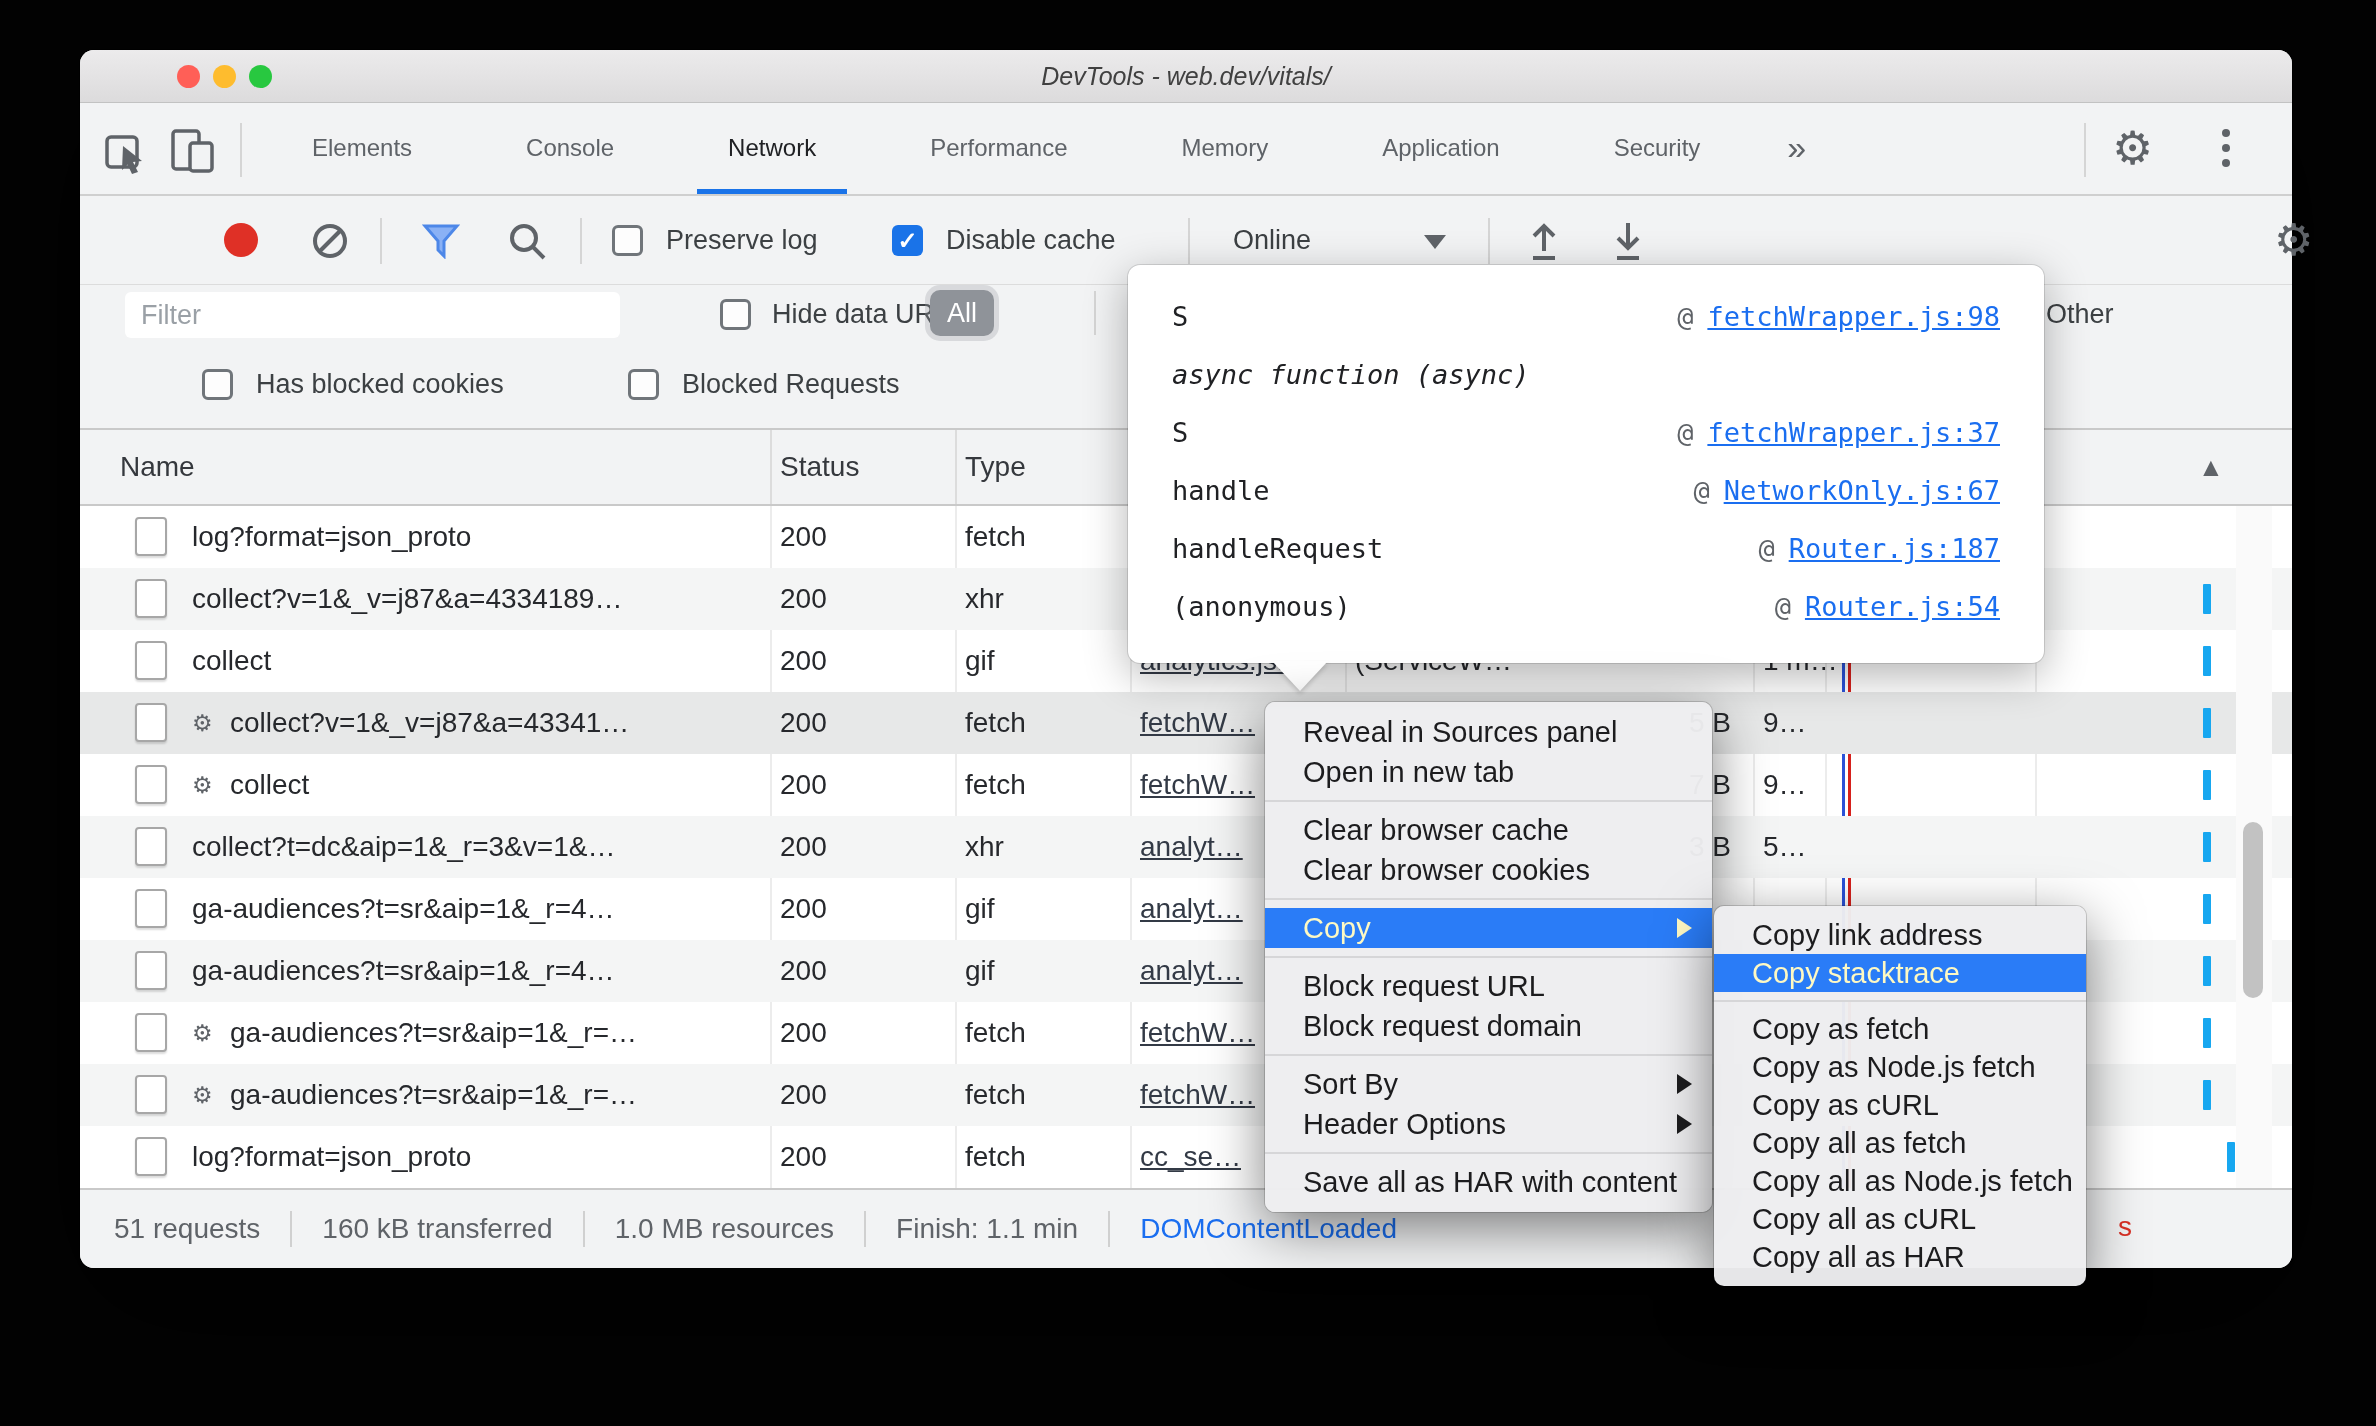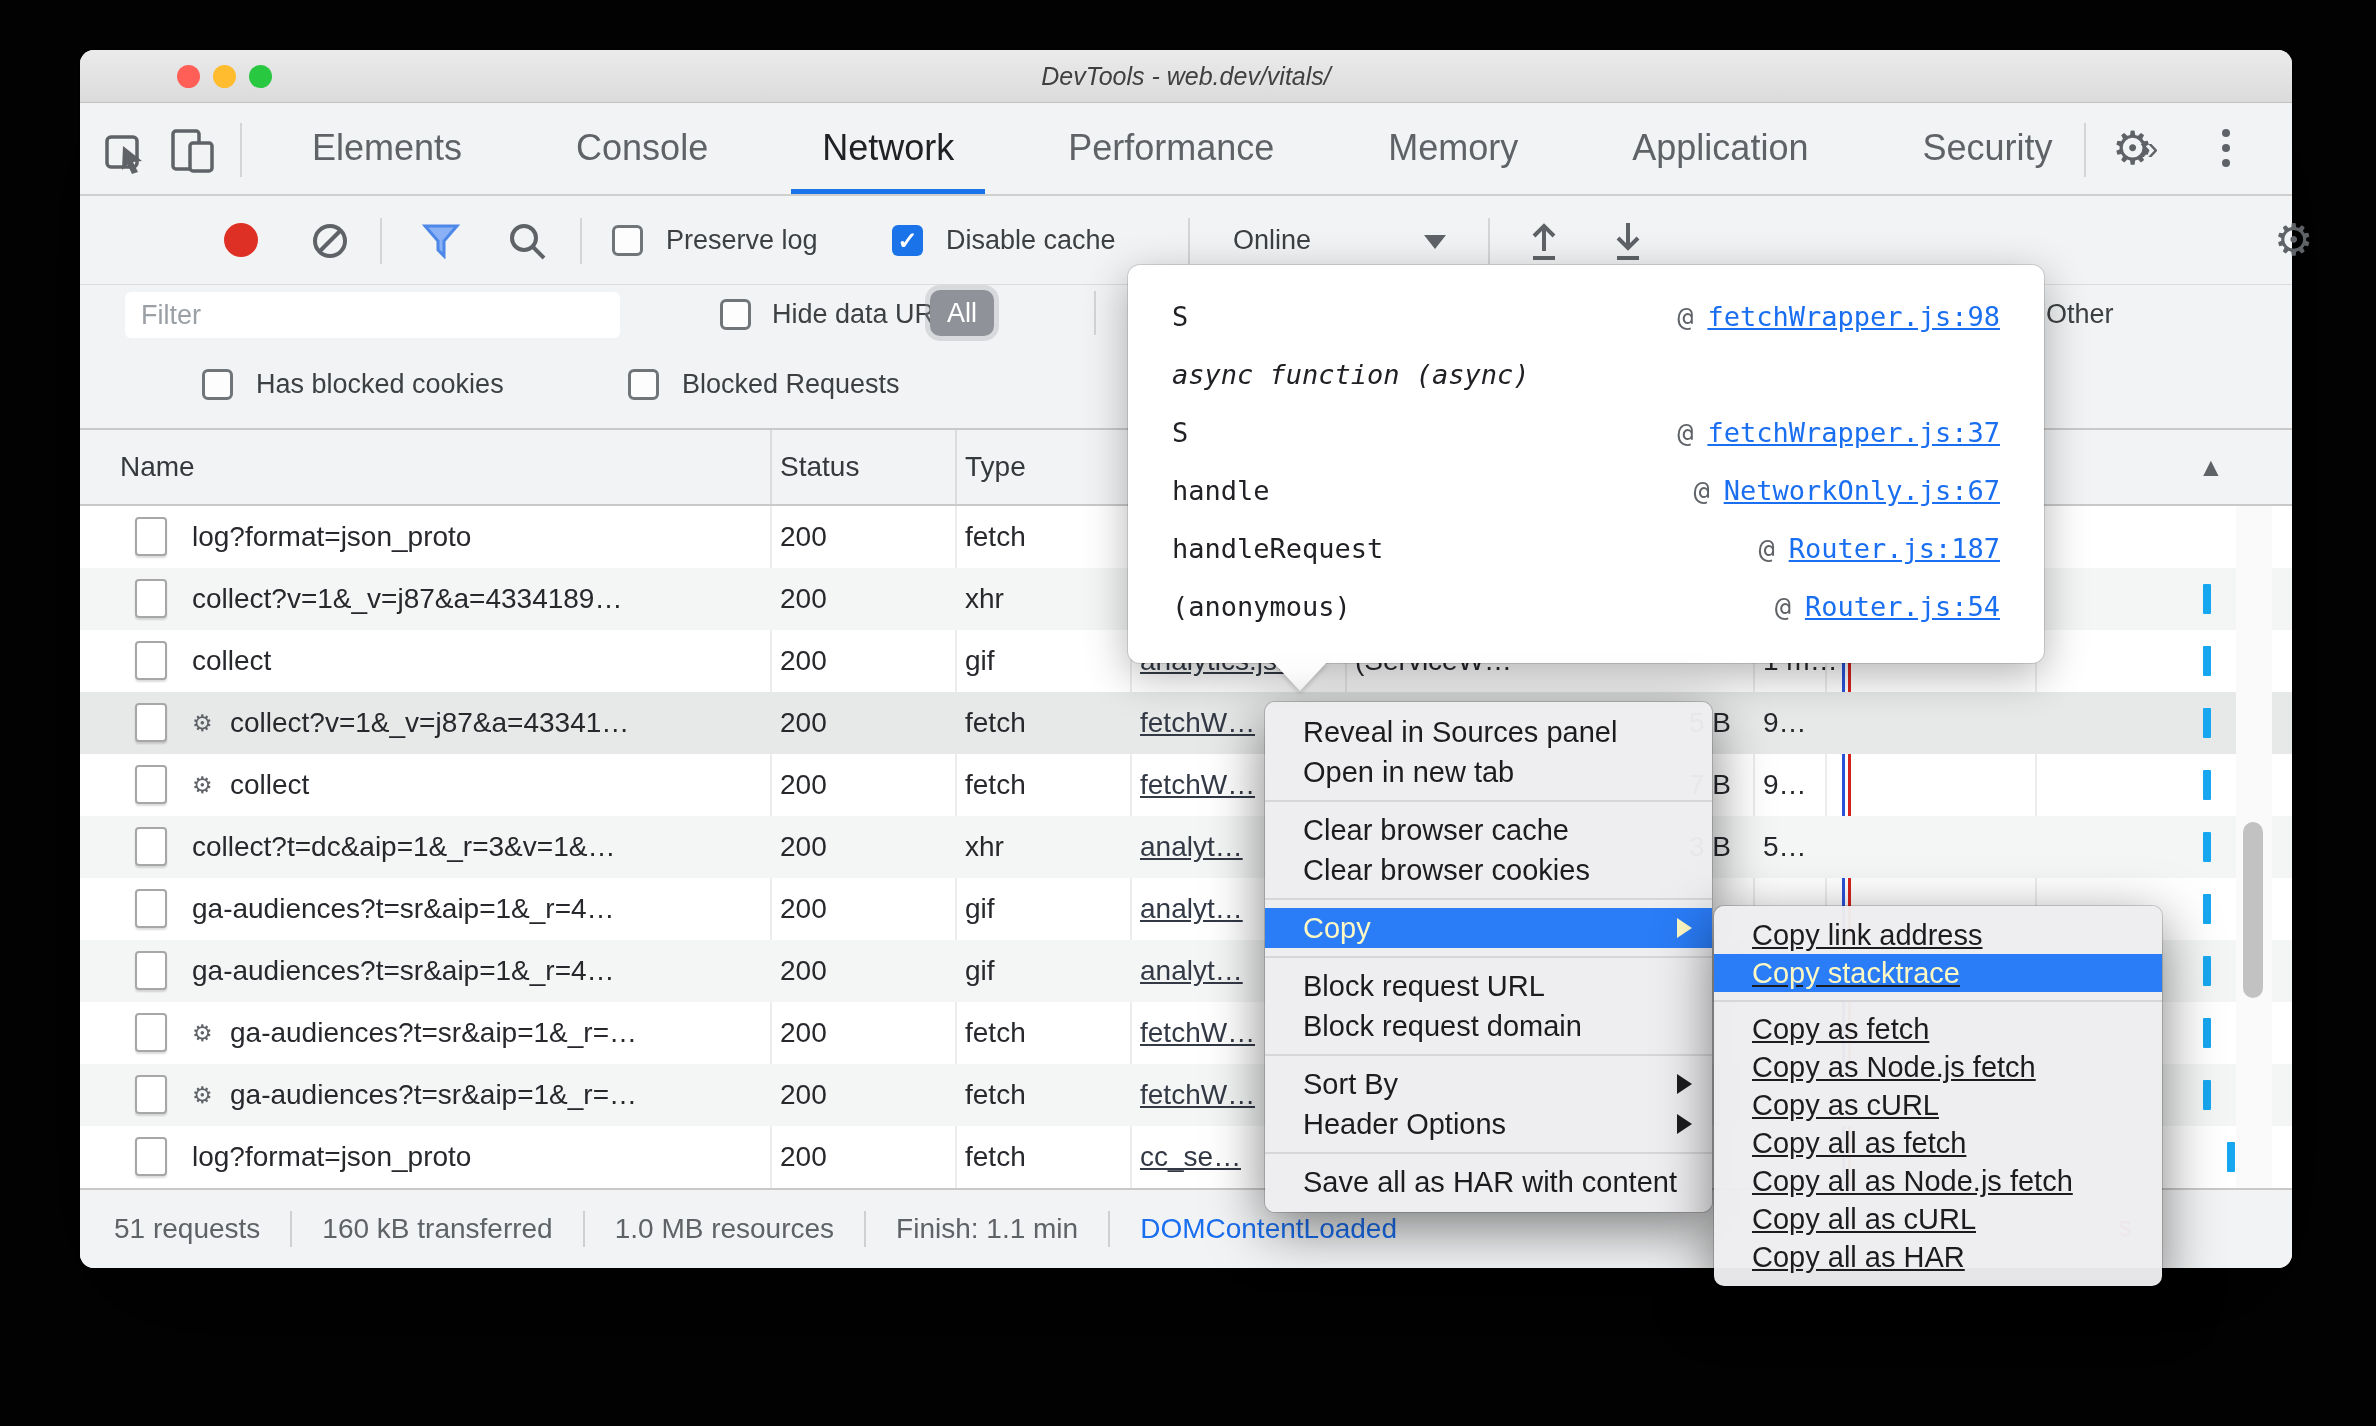--- a/index.html
+++ b/index.html
@@ -13,21 +13,21 @@
             background:linear-gradient(#ecebec,#dcdbdc);border-bottom:1px solid #c2c2c2;box-sizing:border-box;}
   .dot{position:absolute;top:15px;width:23px;height:23px;border-radius:50%;}
   .dot.r{left:97px;background:#ff5f57;}
   .dot.y{left:133px;background:#febc2e;}
   .dot.g{left:169px;background:#28c840;}
   .wtitle{position:absolute;left:0;width:100%;text-align:center;line-height:52px;font-size:25px;color:#404040;font-style:italic;}
   
   .tabbar{position:absolute;left:80px;top:103px;width:2212px;height:93px;background:#f2f3f4;
           border-bottom:2px solid #cfcfcf;box-sizing:border-box;}
   .tabs{position:absolute;left:175px;top:0;height:100%;display:flex;}
-  .tab{position:relative;line-height:89px;font-size:36px;color:#5f6368;padding:0 57px;cursor:default;white-space:nowrap;}
+  .tab{position:relative;line-height:89px;font-size:24px;color:#5f6368;padding:0 57px;cursor:default;white-space:nowrap;}
   .tab.active{color:#202124;}
   .tab.active::after{content:"";position:absolute;left:26px;right:26px;bottom:0;height:5px;background:#1a73e8;}
   .tab.chev{font-size:34px;padding:0 30px;}
   .vsep{position:absolute;width:2px;background:#d5d5d5;}
   .gearglyph{color:#5f6368;}
   .kebab{display:flex;flex-direction:column;gap:7px;}
   .kebab i{width:8px;height:8px;border-radius:50%;background:#5f6368;}
   
   .toolbar{position:absolute;left:80px;top:196px;width:2212px;height:89px;background:#f2f3f4;
            border-bottom:1px solid #dcdcdc;box-sizing:border-box;font-size:27px;color:#3c4043;}
@@ -83,21 +83,21 @@
           border-right:28px solid transparent;border-top:30px solid #fff;filter:drop-shadow(0 3px 2px rgba(0,0,0,.16));}
   .frame{display:flex;align-items:center;height:58px;padding:0 44px;}
   .frame .sp{flex:1;}
   .frame .at{color:#5f6368;margin-right:14px;}
   .frame .loc{color:#1a6ef0;text-decoration:underline;}
   .frame.async{font-style:italic;}
   
   .menu{position:absolute;background:rgba(237,237,239,.97);border-radius:10px;padding:10px 0;
         box-shadow:0 16px 55px rgba(0,0,0,.5),0 0 0 1px rgba(0,0,0,.16);font-size:29px;color:#1c1c1e;}
   #ctxmenu{left:1265px;top:702px;width:447px;}
-  #submenu{left:1714px;top:906px;width:448px;text-decoration:underline;}
+  #submenu{left:1714px;top:906px;width:372px;}
   .mitem{position:relative;height:40px;line-height:40px;padding:0 44px 0 38px;white-space:nowrap;}
   #submenu .mitem{height:38px;line-height:38px;}
   .mitem.hl{background:#2a7cf7;color:#fef9c3;}
   .marrow{position:absolute;right:20px;top:50%;margin-top:-10px;width:0;height:0;
           border-top:10px solid transparent;border-bottom:10px solid transparent;border-left:15px solid;}
   .msep{height:2px;background:#d6d6d8;margin:8px 0;}
   svg{display:block;}
 </style>
 </head>
 <body>

